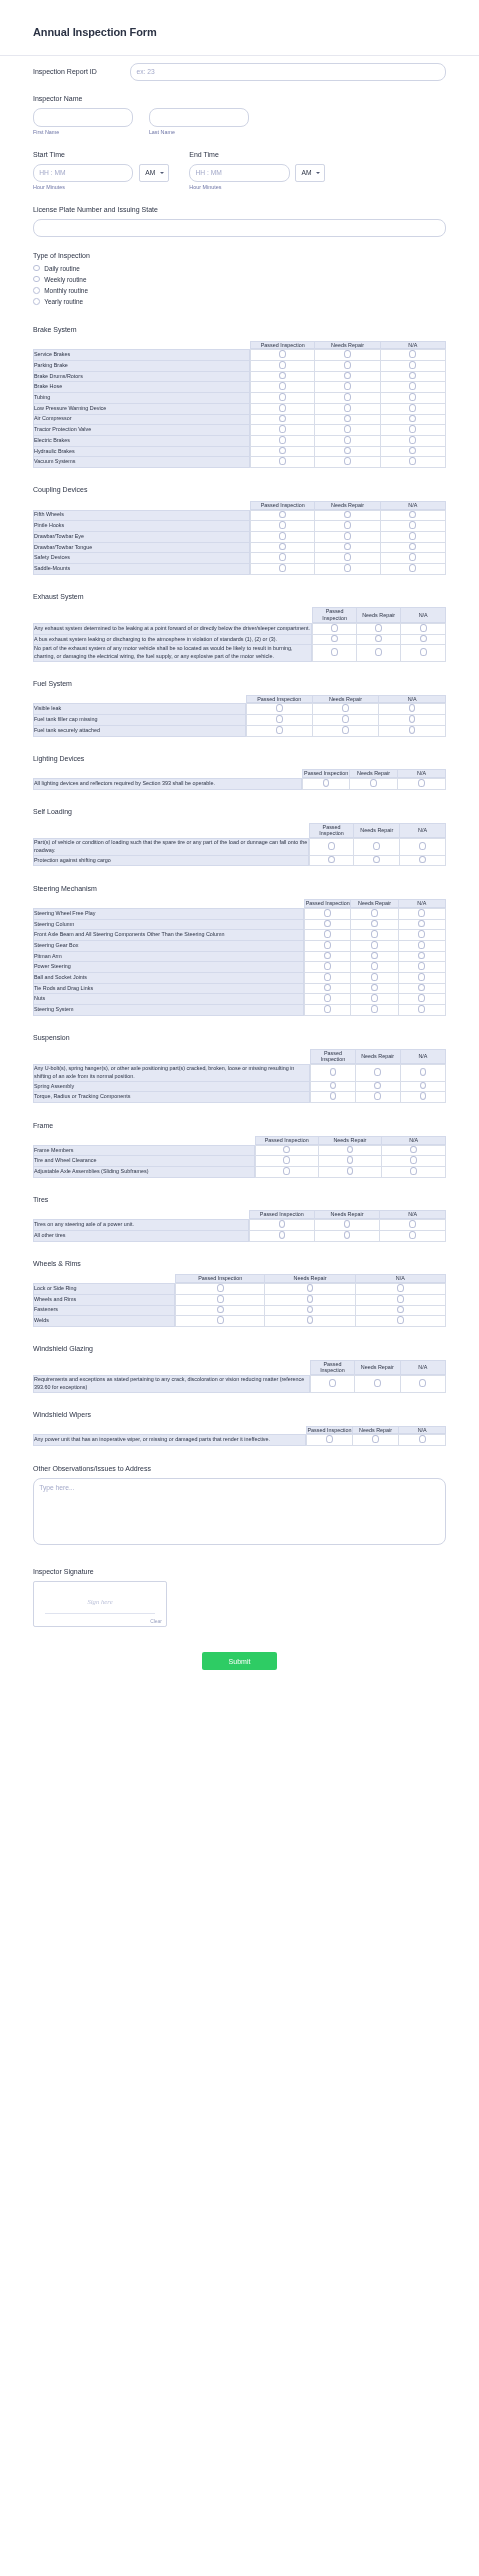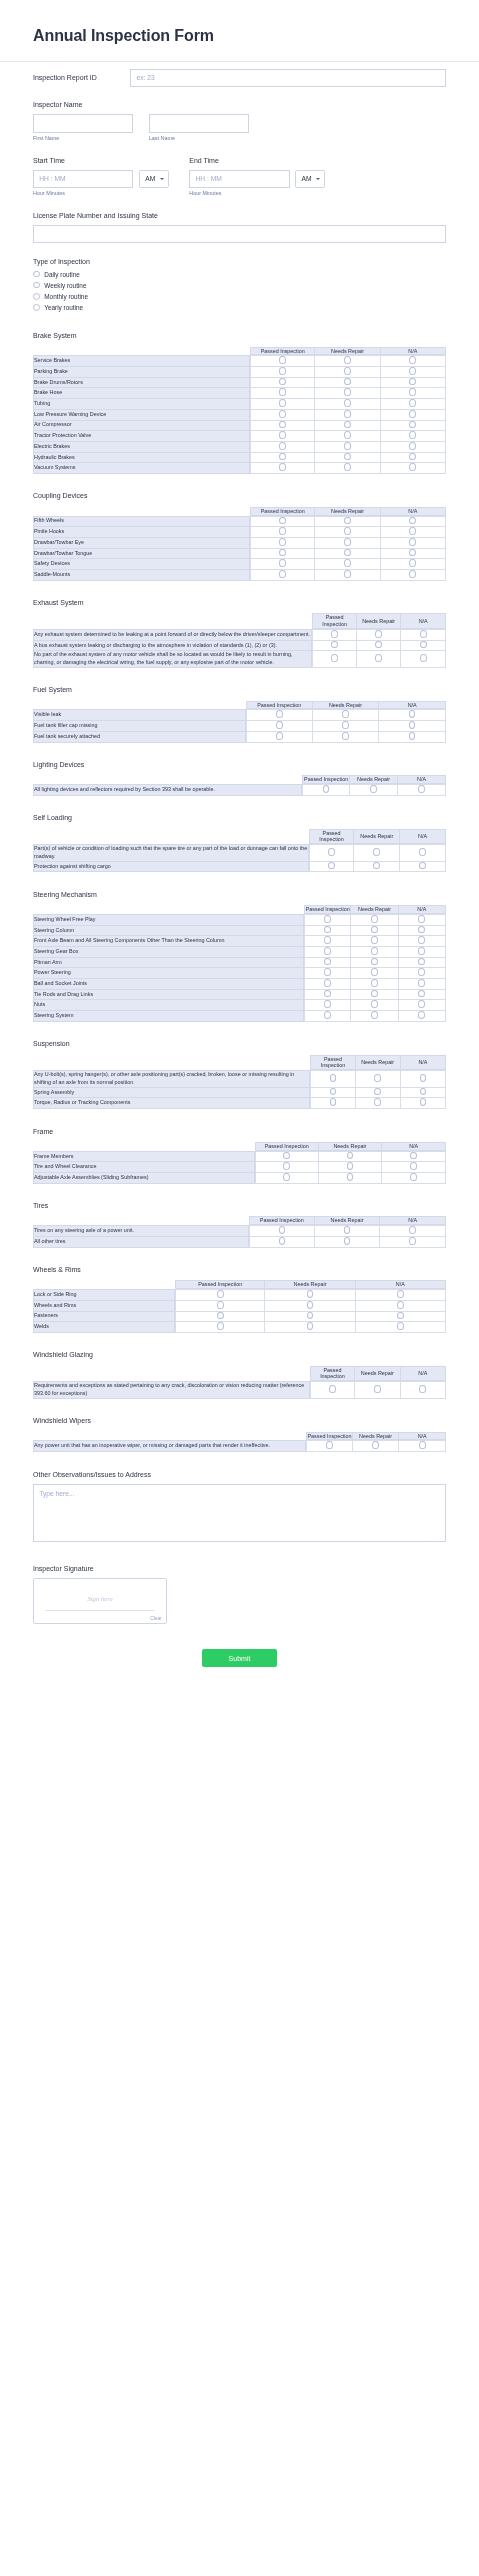--- a/index.html
+++ b/index.html
@@ -13,21 +13,21 @@
   }
 
   .form-wrap { width: 479px; padding: 0; }
 
   
   .form-header {
     padding: 26px 33px 15.5px 33px;
     border-bottom: 0.5px solid #e6e7ef;
   }
   .form-title {
-    font-size: 16px;
+    font-size: 11px;
     font-weight: bold;
     color: #2c3345;
     letter-spacing: -0.1px;
     line-height: 1.2;
     margin: 0;
   }
 
   
   .q { padding: 0 33px; margin-bottom: 13.4px; }
   .q-label {
@@ -47,21 +47,21 @@
   
   .q-inline { display: flex; align-items: center; gap: 9.3px; }
   .q-inline .q-label { margin-bottom: 0; width: 88px; flex: none; }
 
   input.txt, textarea.txt {
     font-family: "Liberation Sans", sans-serif;
     font-size: 6.7px;
     color: #2c3345;
     background: #fff;
     border: 0.5px solid #cfd4e4;
-    border-radius: 0;
+    border-radius: 8px;
     padding: 4.6px 5.2px;
     outline: none;
     width: 100%;
   }
   input.txt::placeholder, textarea.txt::placeholder { color: #a3a9c9; }
 
   .w-report-id { width: 222px; }
   .w-half { width: 137px; }
   .w-plate { width: 206px; }
 
@@ -168,21 +168,21 @@
   .opt-circle {
     display: inline-block;
     width: 6.7px; height: 7.7px;
     border: 0.5px solid #b9bfd8;
     border-radius: 50%;
     background: #fff;
     cursor: pointer;
   }
 
   
-  .obs-area { height: 58px; resize: none; line-height: 1.4; }
+  .obs-area { height: 67px; resize: none; line-height: 1.4; }
 
   
   .sig-box {
     width: 134px; height: 46px;
     border: 0.5px solid #cfd4e4;
     border-radius: 2.1px;
     background: #fff;
     position: relative;
     overflow: hidden;
   }

